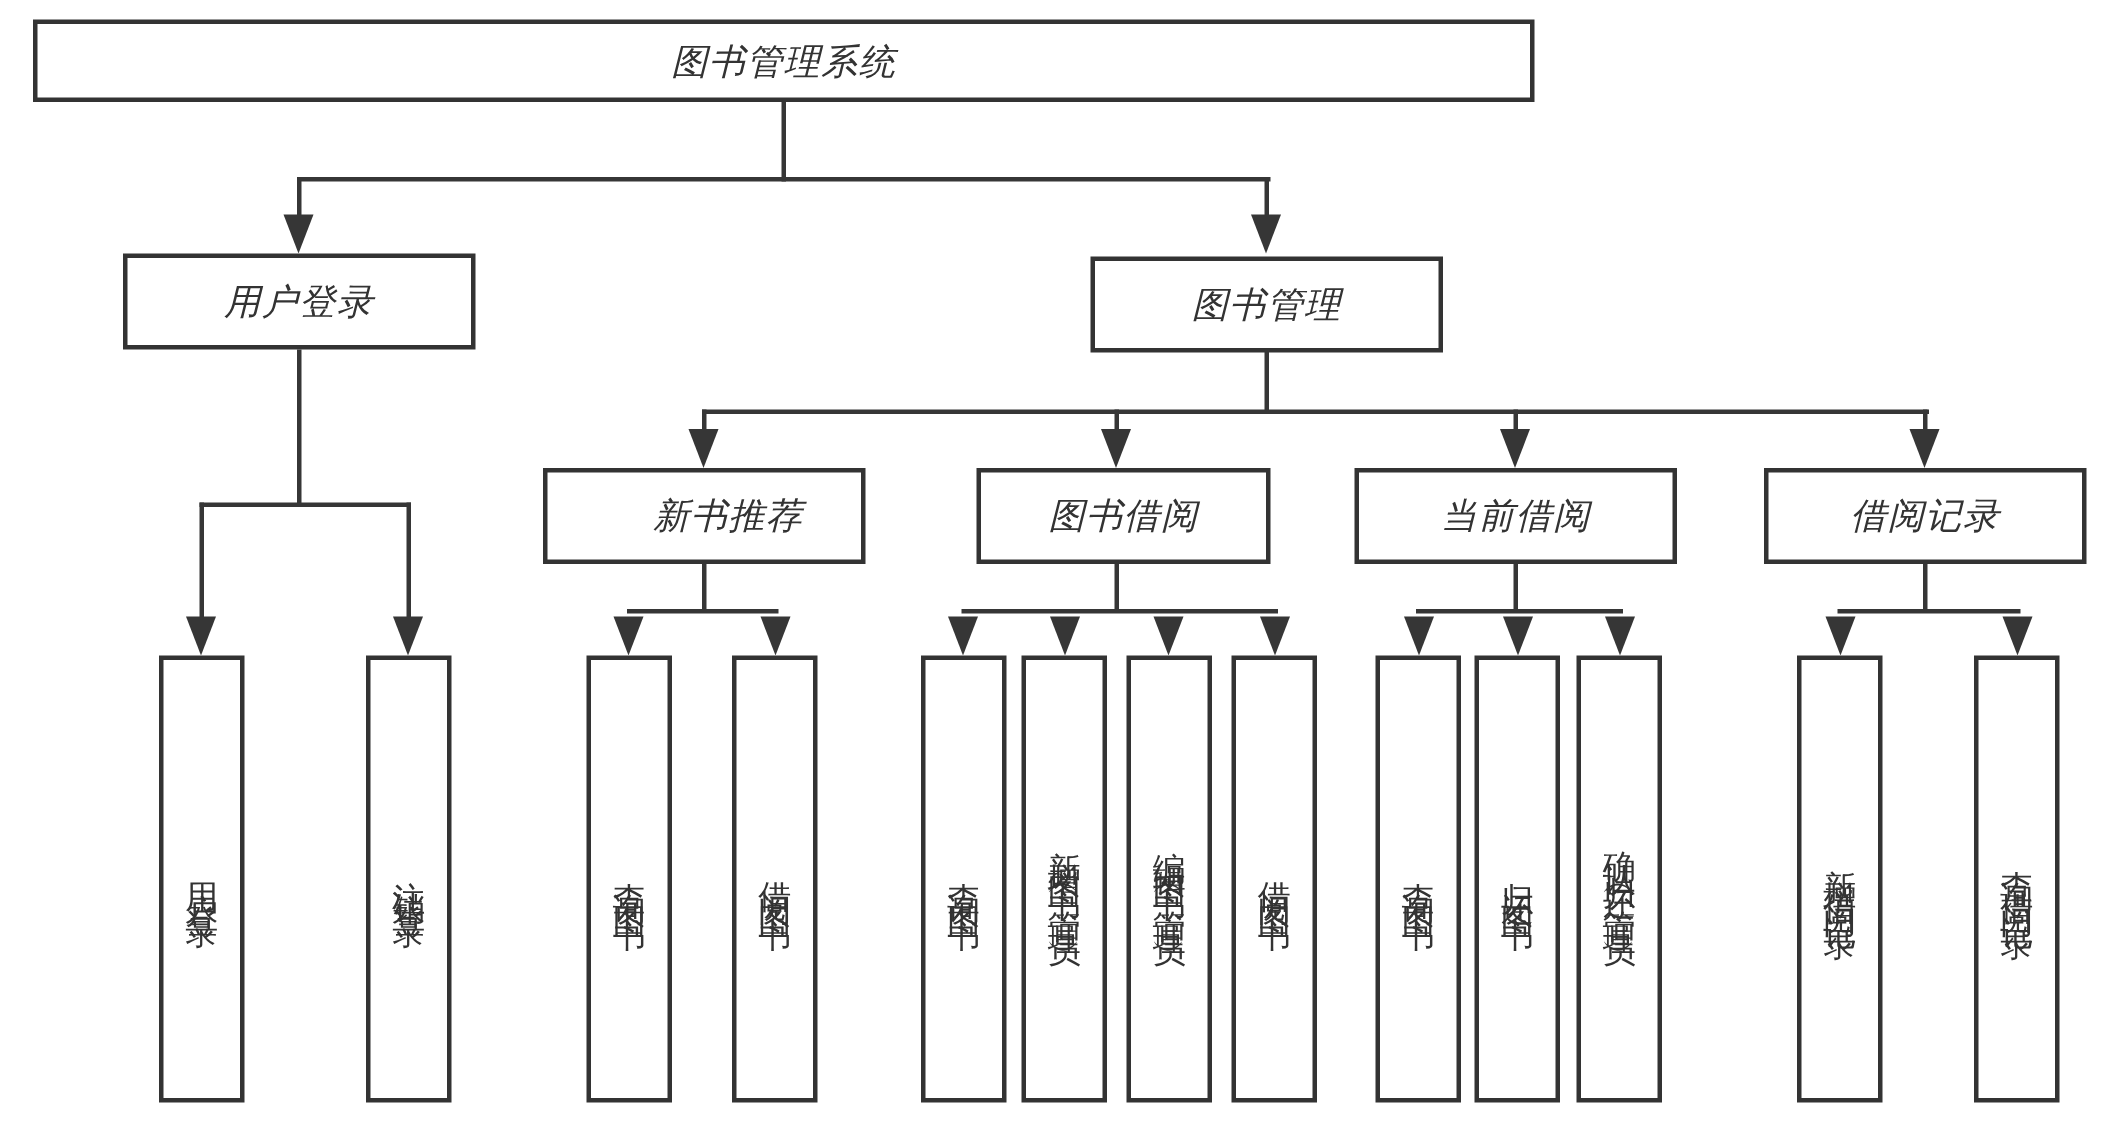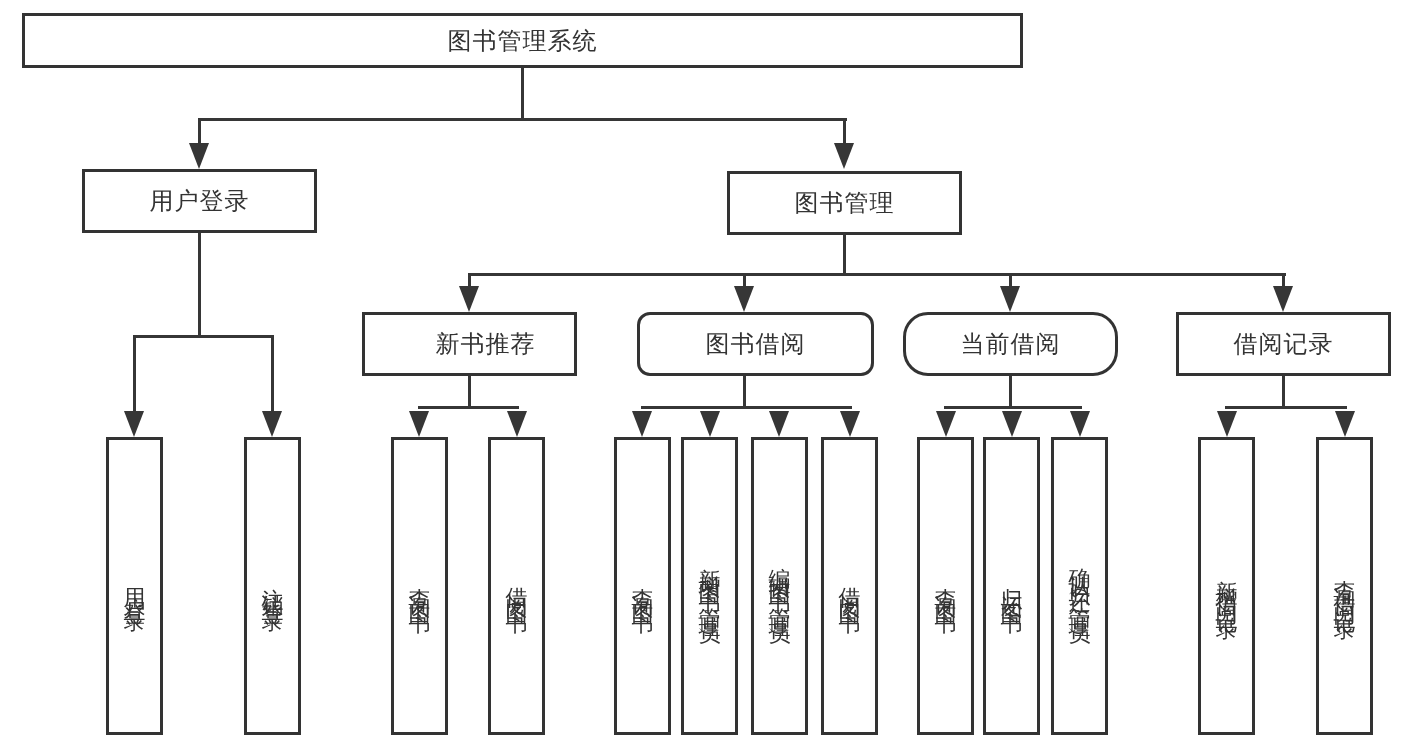--- a/index.html
+++ b/index.html
@@ -17,21 +17,21 @@
   .box {
     position: absolute;
     background: #ffffff;
     border: 3px solid #333333;
     box-sizing: border-box;
     display: flex;
     align-items: center;
     justify-content: center;
     color: #333333;
   }
-  .hbox { font-size: 24px; letter-spacing: 1px; }
+  .hbox { font-size: 24px; letter-spacing: 1px; font-style: italic; }
   .vbox {
     writing-mode: vertical-rl;
     text-orientation: mixed;
     font-size: 22px;
     letter-spacing: 8px;
     line-height: 1;
   }
   .line {
     position: absolute;
     background: #363636;
@@ -87,22 +87,22 @@
   <div class="line" style="left:468px; top:273px; width:3px; height:16px;"></div>
   <div class="arrow" style="left:459px; top:286px;"></div>
   <div class="line" style="left:743px; top:273px; width:3px; height:16px;"></div>
   <div class="arrow" style="left:734px; top:286px;"></div>
   <div class="line" style="left:1009px; top:273px; width:3px; height:16px;"></div>
   <div class="arrow" style="left:1000px; top:286px;"></div>
   <div class="line" style="left:1282px; top:273px; width:3px; height:16px;"></div>
   <div class="arrow" style="left:1273px; top:286px;"></div>
 
   <div class="box hbox" style="left:362px; top:312px; width:215px; height:64px;padding-left:32px;">新书推荐</div>
-  <div class="box hbox" style="left:637px; top:312px; width:237px; height:64px;border-radius:13px;">图书借阅</div>
-  <div class="box hbox" style="left:903px; top:312px; width:215px; height:64px;border-radius:25px;">当前借阅</div>
+  <div class="box hbox" style="left:651px; top:312px; width:196px; height:64px;">图书借阅</div>
+  <div class="box hbox" style="left:903px; top:312px; width:215px; height:64px;">当前借阅</div>
   <div class="box hbox" style="left:1176px; top:312px; width:215px; height:64px;">借阅记录</div>
 
   <div class="line" style="left:468px; top:376px; width:3px; height:32px;"></div>
   <div class="line" style="left:418px; top:406px; width:101px; height:3px;"></div>
   <div class="line" style="left:743px; top:376px; width:3px; height:32px;"></div>
   <div class="line" style="left:641px; top:406px; width:211px; height:3px;"></div>
   <div class="line" style="left:1009px; top:376px; width:3px; height:32px;"></div>
   <div class="line" style="left:944px; top:406px; width:138px; height:3px;"></div>
   <div class="line" style="left:1282px; top:376px; width:3px; height:32px;"></div>
   <div class="line" style="left:1225px; top:406px; width:122px; height:3px;"></div>

